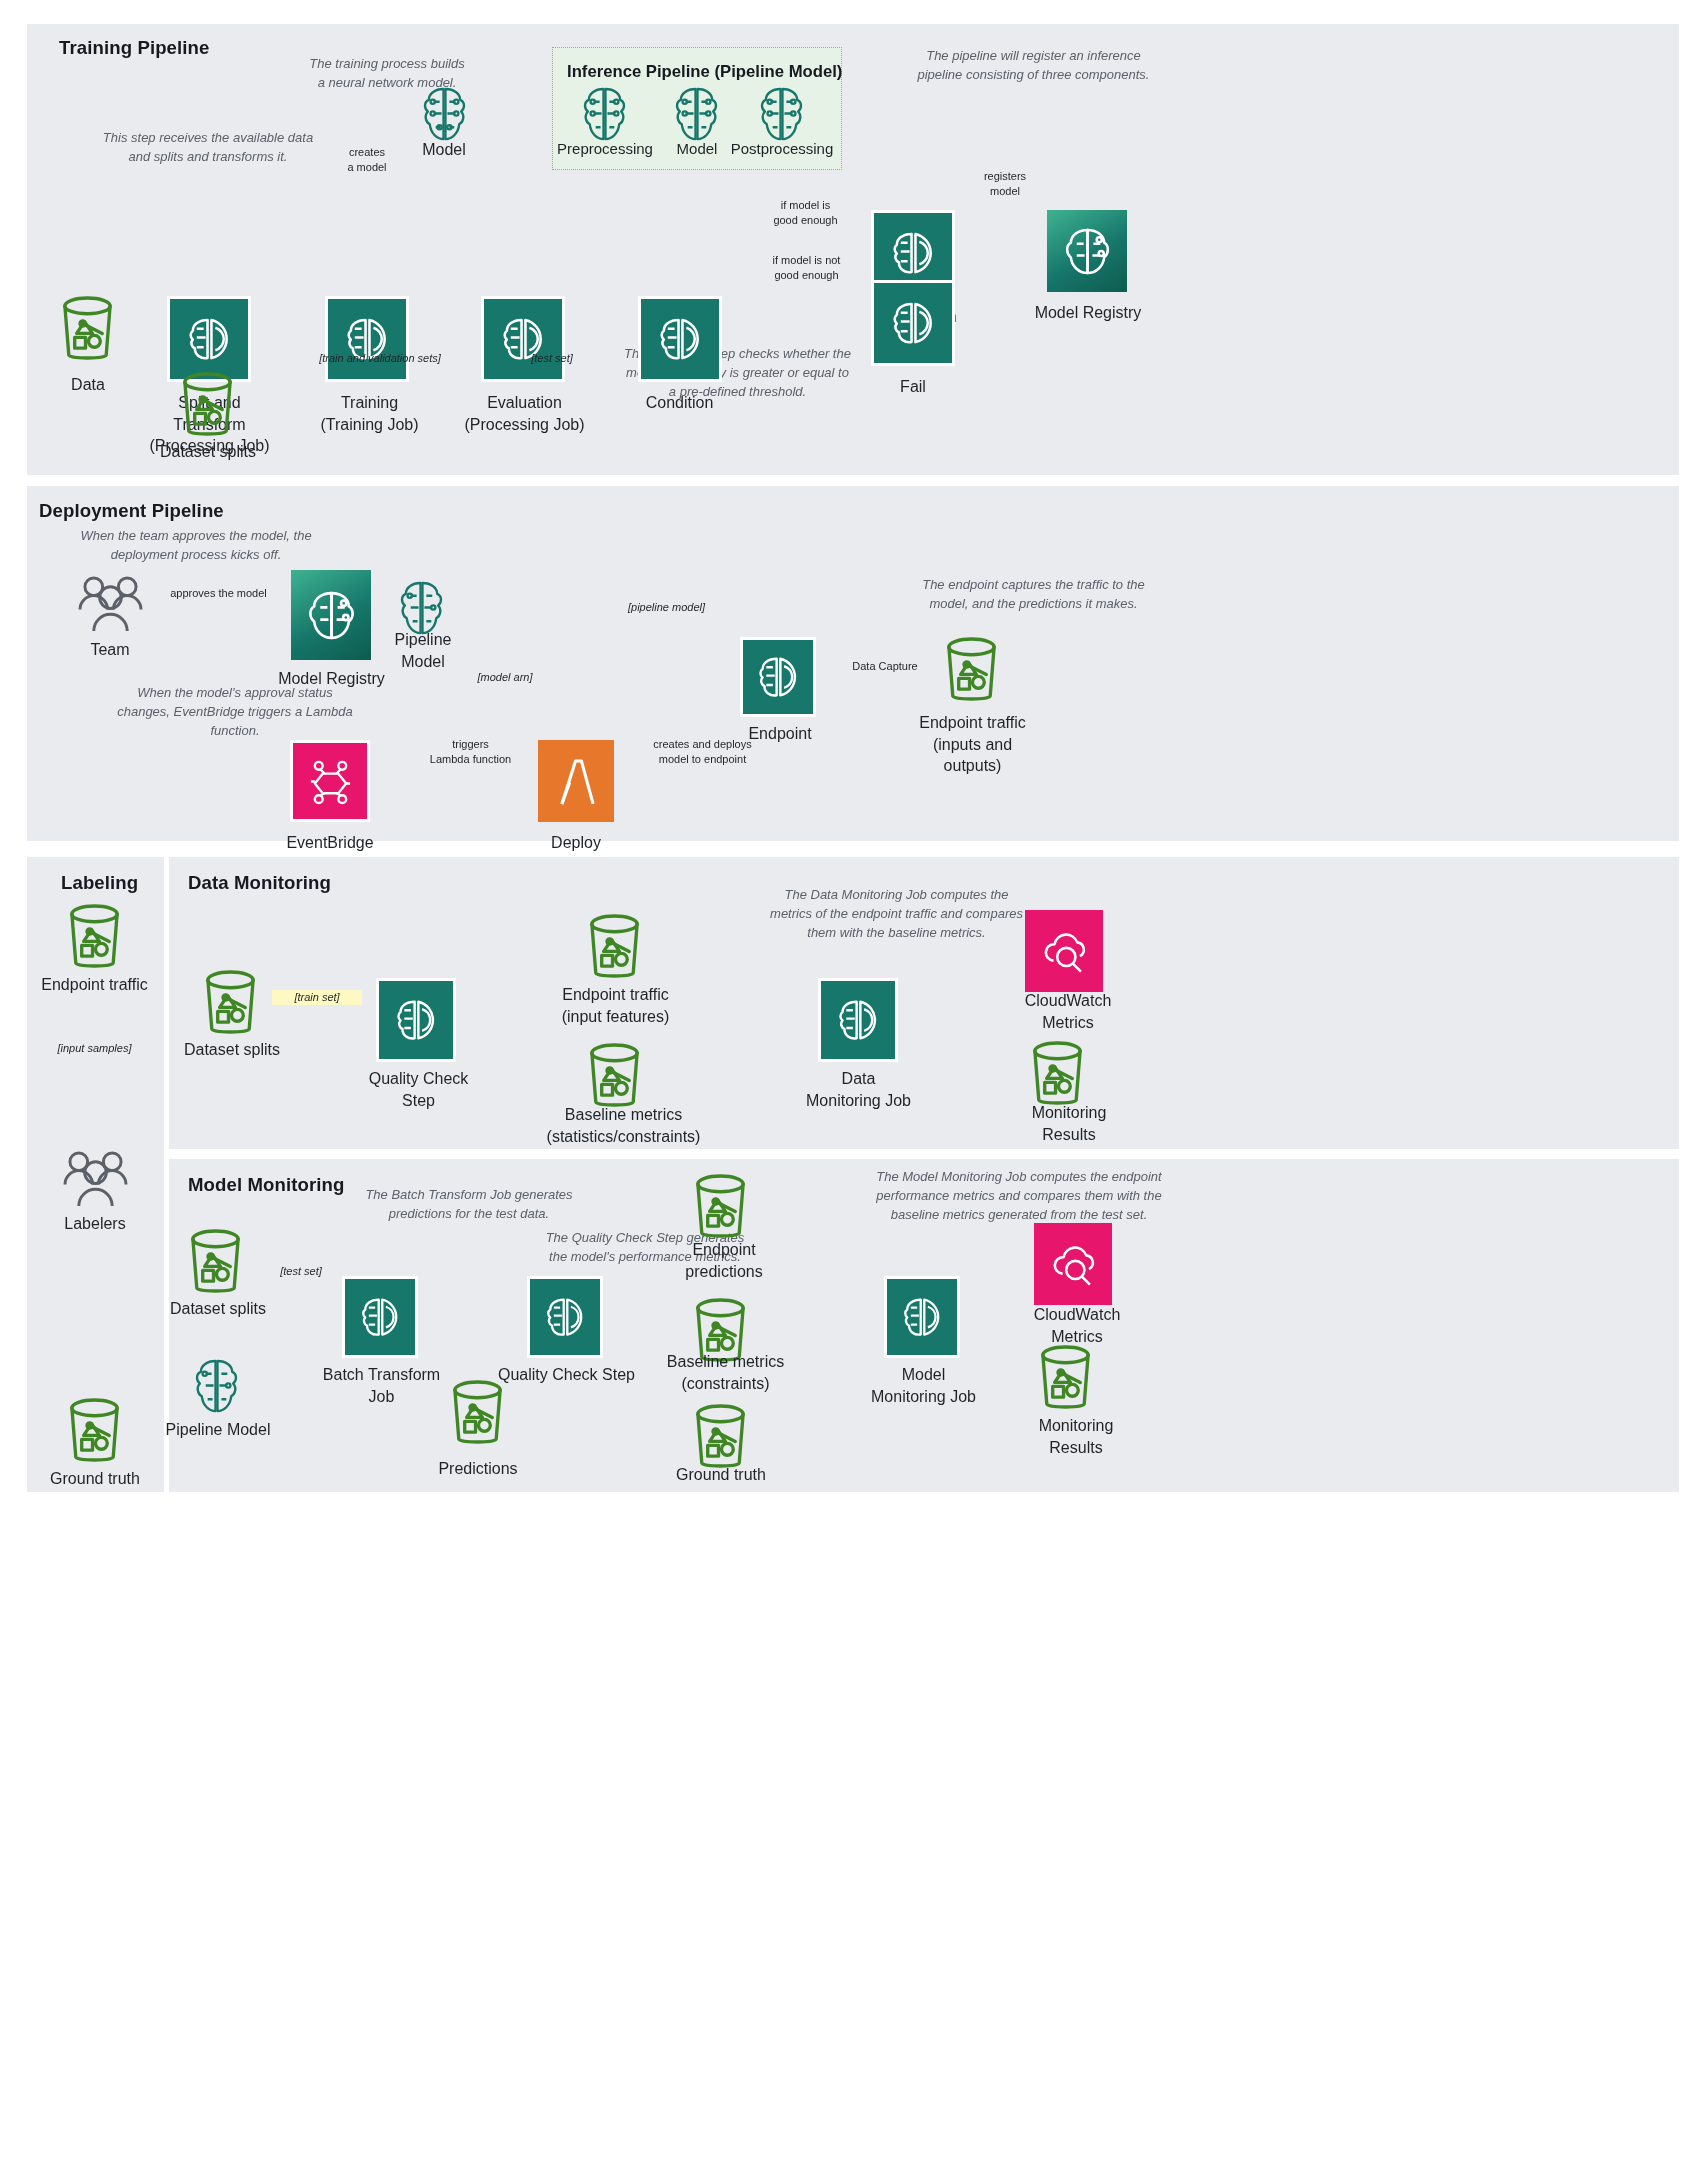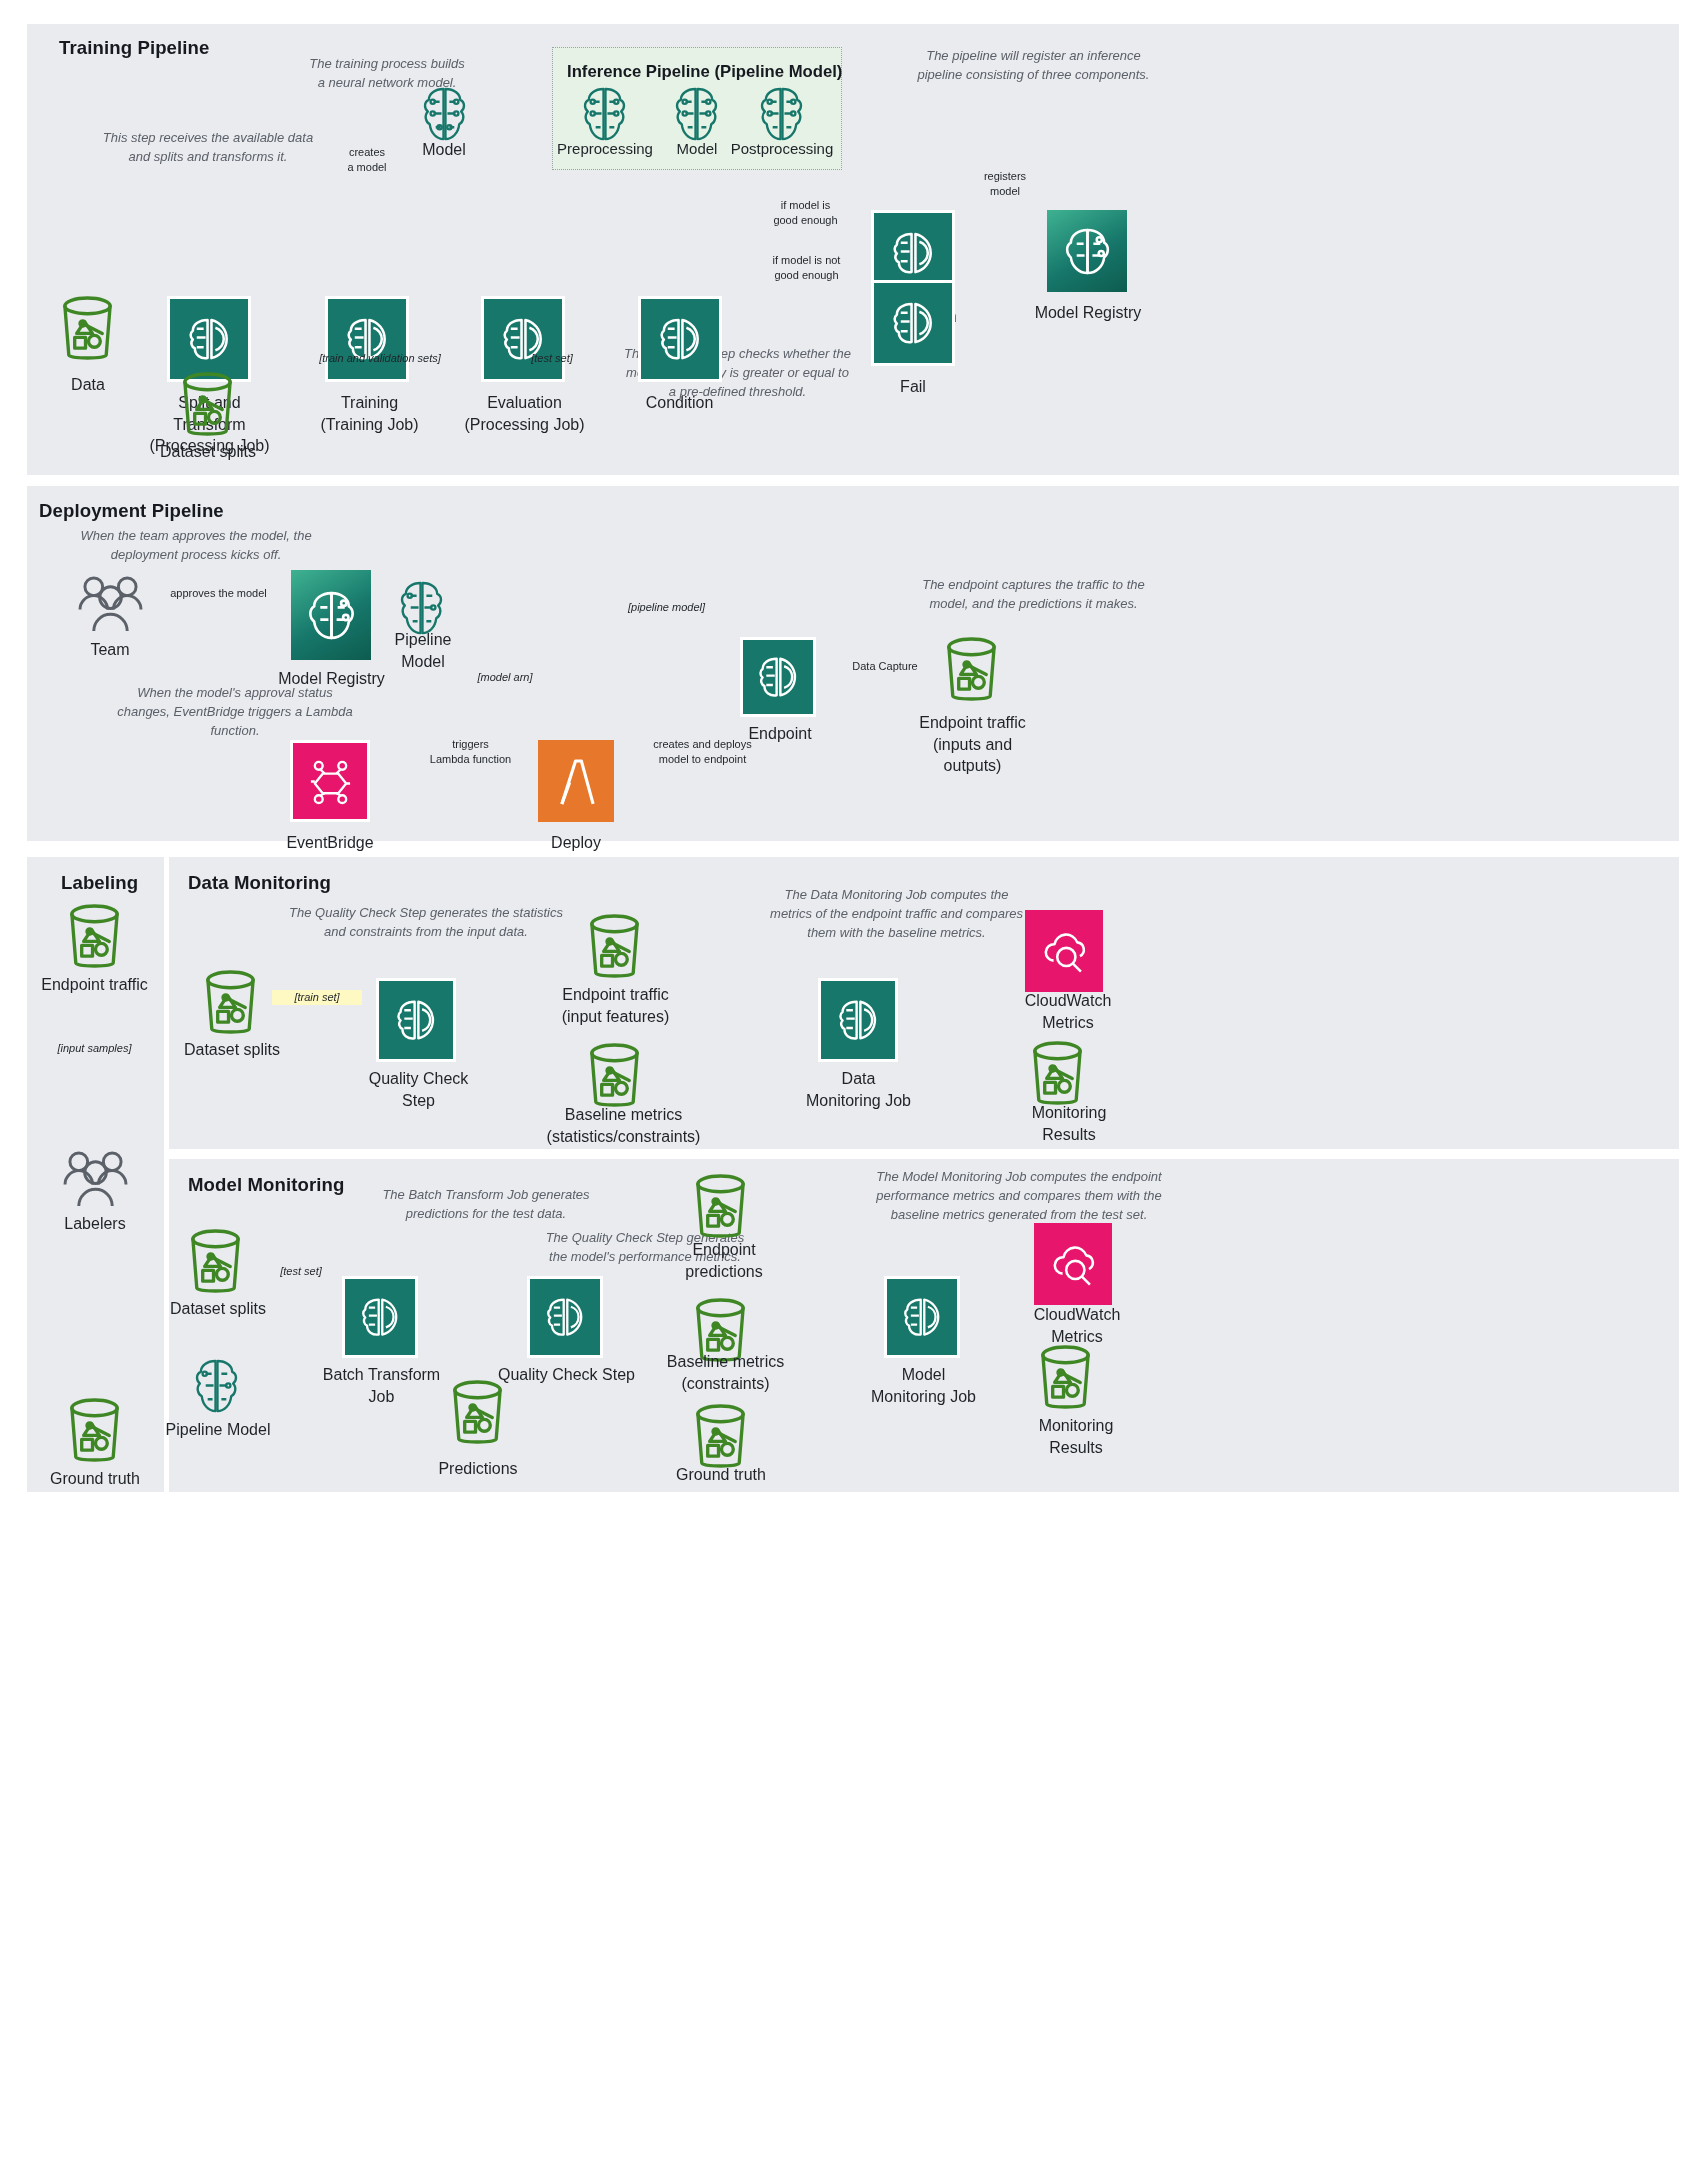--- a/index.html
+++ b/index.html
@@ -577,22 +577,20 @@
         <path d="M26,30 L46,40"></path>
           <circle cx="26" cy="30" r="2.6" fill="#3f8624"></circle>
       </g>
     </svg>
   </div>
   <div class="lbl" style="left:37px; top:1468px; width:116px;">Ground truth</div>
 
   <div class="panel" style="left:169px; top:857px; width:1510px; height:292px;"></div>
   <div class="panel-title" style="left:188px; top:872px;">Data Monitoring</div>
 
-  <div class="note" style="left:235px; top:904px; width:382px;">The Quality Check Step generates the statistics
-and constraints from the input data.</div>
   <div class="note" style="left:735px; top:886px; width:323px;">The Data Monitoring Job computes the
 metrics of the endpoint traffic and compares
 them with the baseline metrics.</div>
 
   <div class="node" style="left:200px; top:968px;">
     <svg width="61" height="71" viewBox="0 0 62 72">
       <g fill="none" stroke="#3f8624" stroke-width="3.4" stroke-linecap="round" stroke-linejoin="round">
         <ellipse cx="31" cy="12" rx="23" ry="8"></ellipse>
         <path d="M8,12 L12,62 C12,66 50,66 50,62 L54,12"></path>
         <path d="M20,40 l8,-12 l8,12 z"></path>
@@ -688,21 +686,21 @@
           <circle cx="26" cy="30" r="2.6" fill="#3f8624"></circle>
       </g>
     </svg>
   </div>
   <div class="lbl" style="left:1010px; top:1102px; width:118px;">Monitoring
 Results</div>
 
   <div class="panel" style="left:169px; top:1159px; width:1510px; height:333px;"></div>
   <div class="panel-title" style="left:188px; top:1174px;">Model Monitoring</div>
 
-  <div class="note" style="left:333px; top:1186px; width:306px;">The Batch Transform Job generates
+  <div class="note" style="left:316px; top:1186px; width:306px;">The Batch Transform Job generates
 predictions for the test data.</div>
   <div class="note" style="left:488px; top:1229px; width:314px;">The Quality Check Step generates
 the model's performance metrics.</div>
   <div class="note" style="left:823px; top:1168px; width:392px;">The Model Monitoring Job computes the endpoint
 performance metrics and compares them with the
 baseline metrics generated from the test set.</div>
 
   <div class="node" style="left:185px; top:1227px;">
     <svg width="61" height="71" viewBox="0 0 62 72">
       <g fill="none" stroke="#3f8624" stroke-width="3.4" stroke-linecap="round" stroke-linejoin="round">

